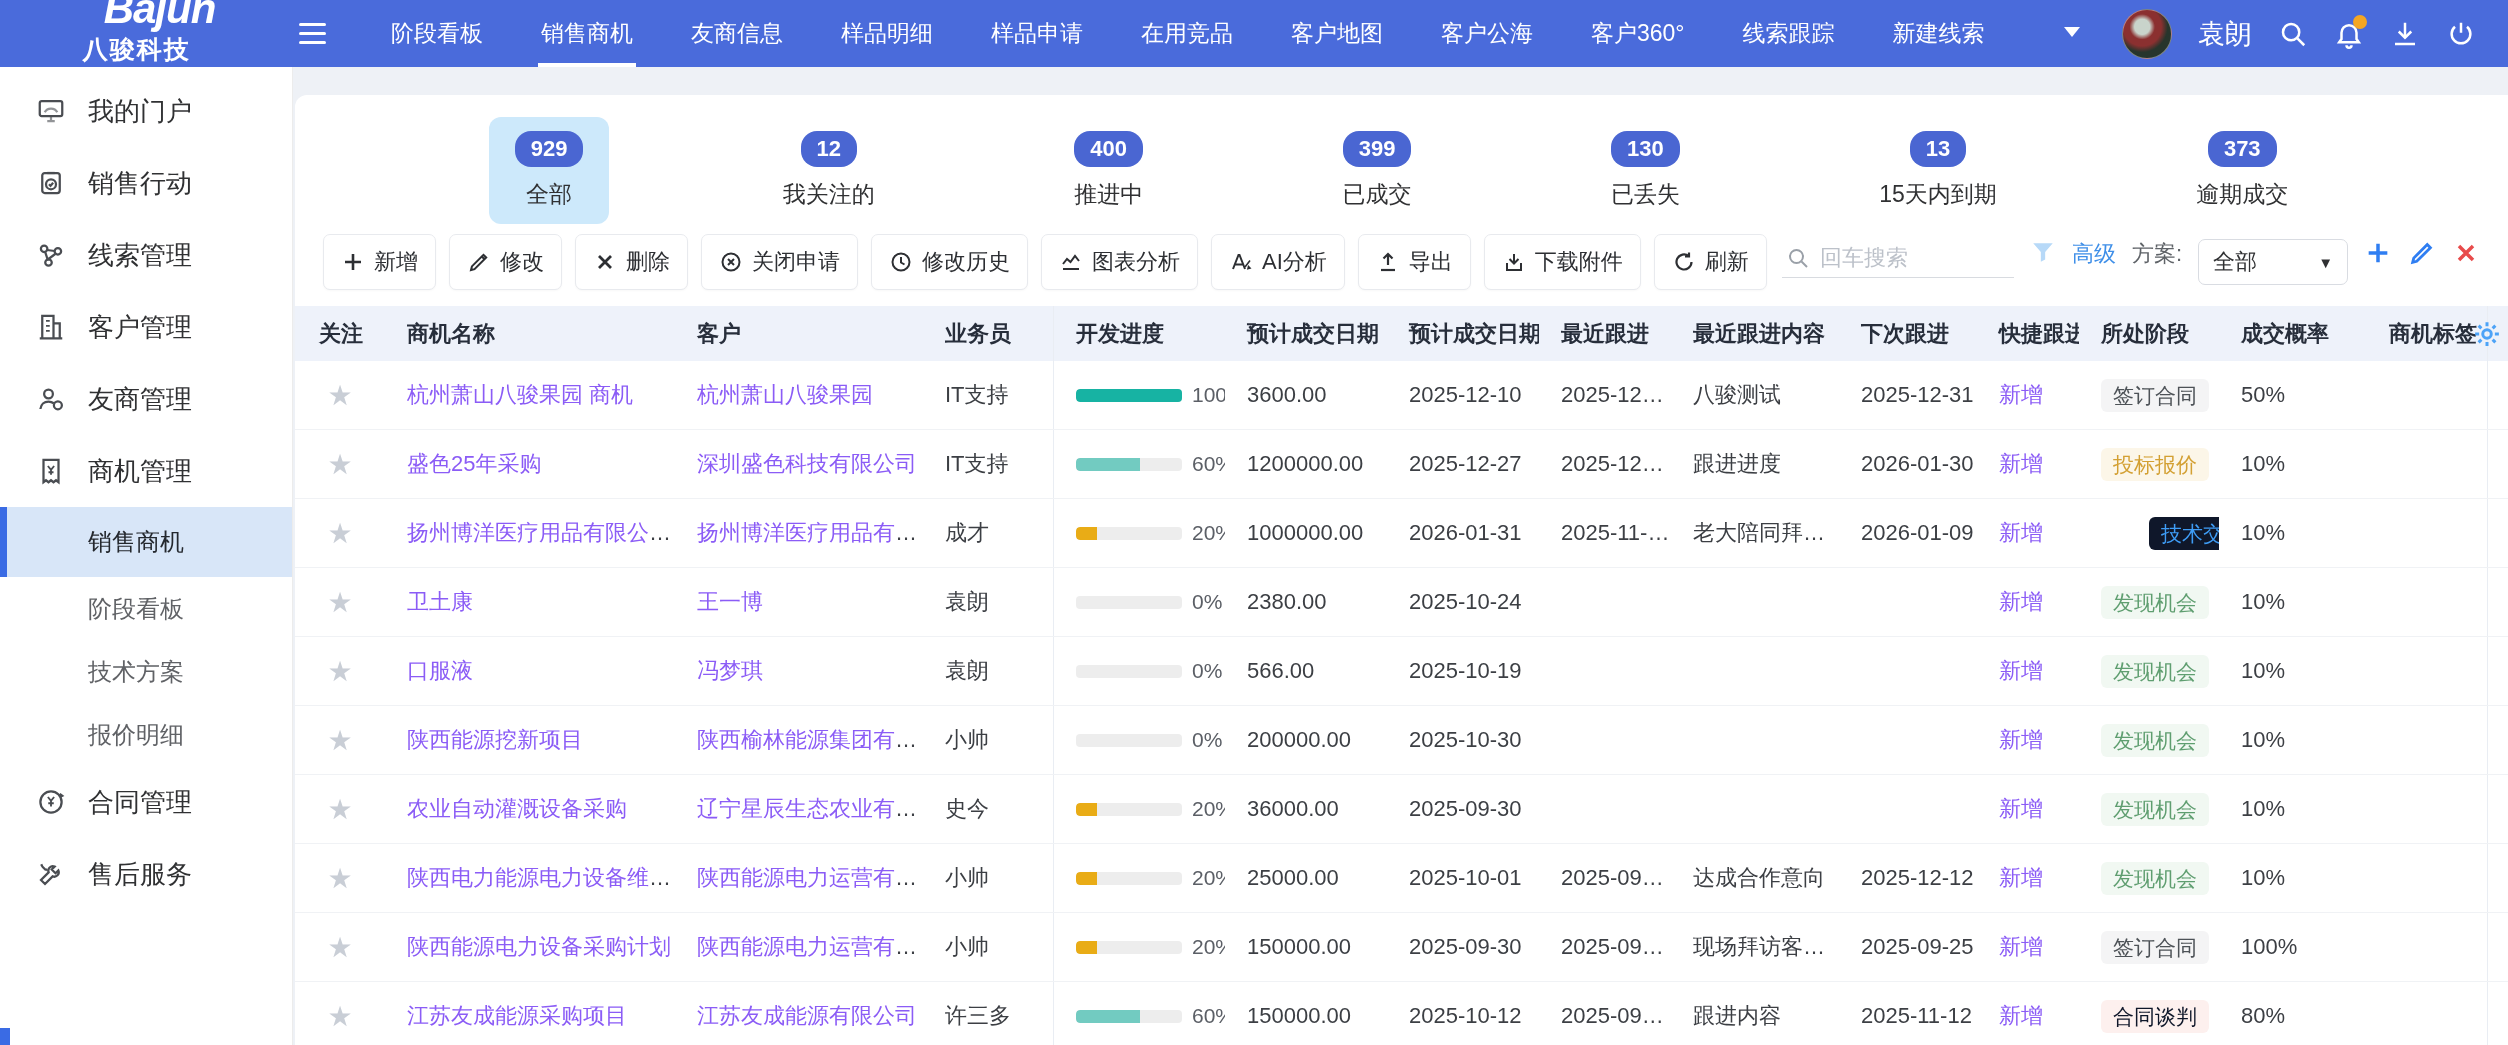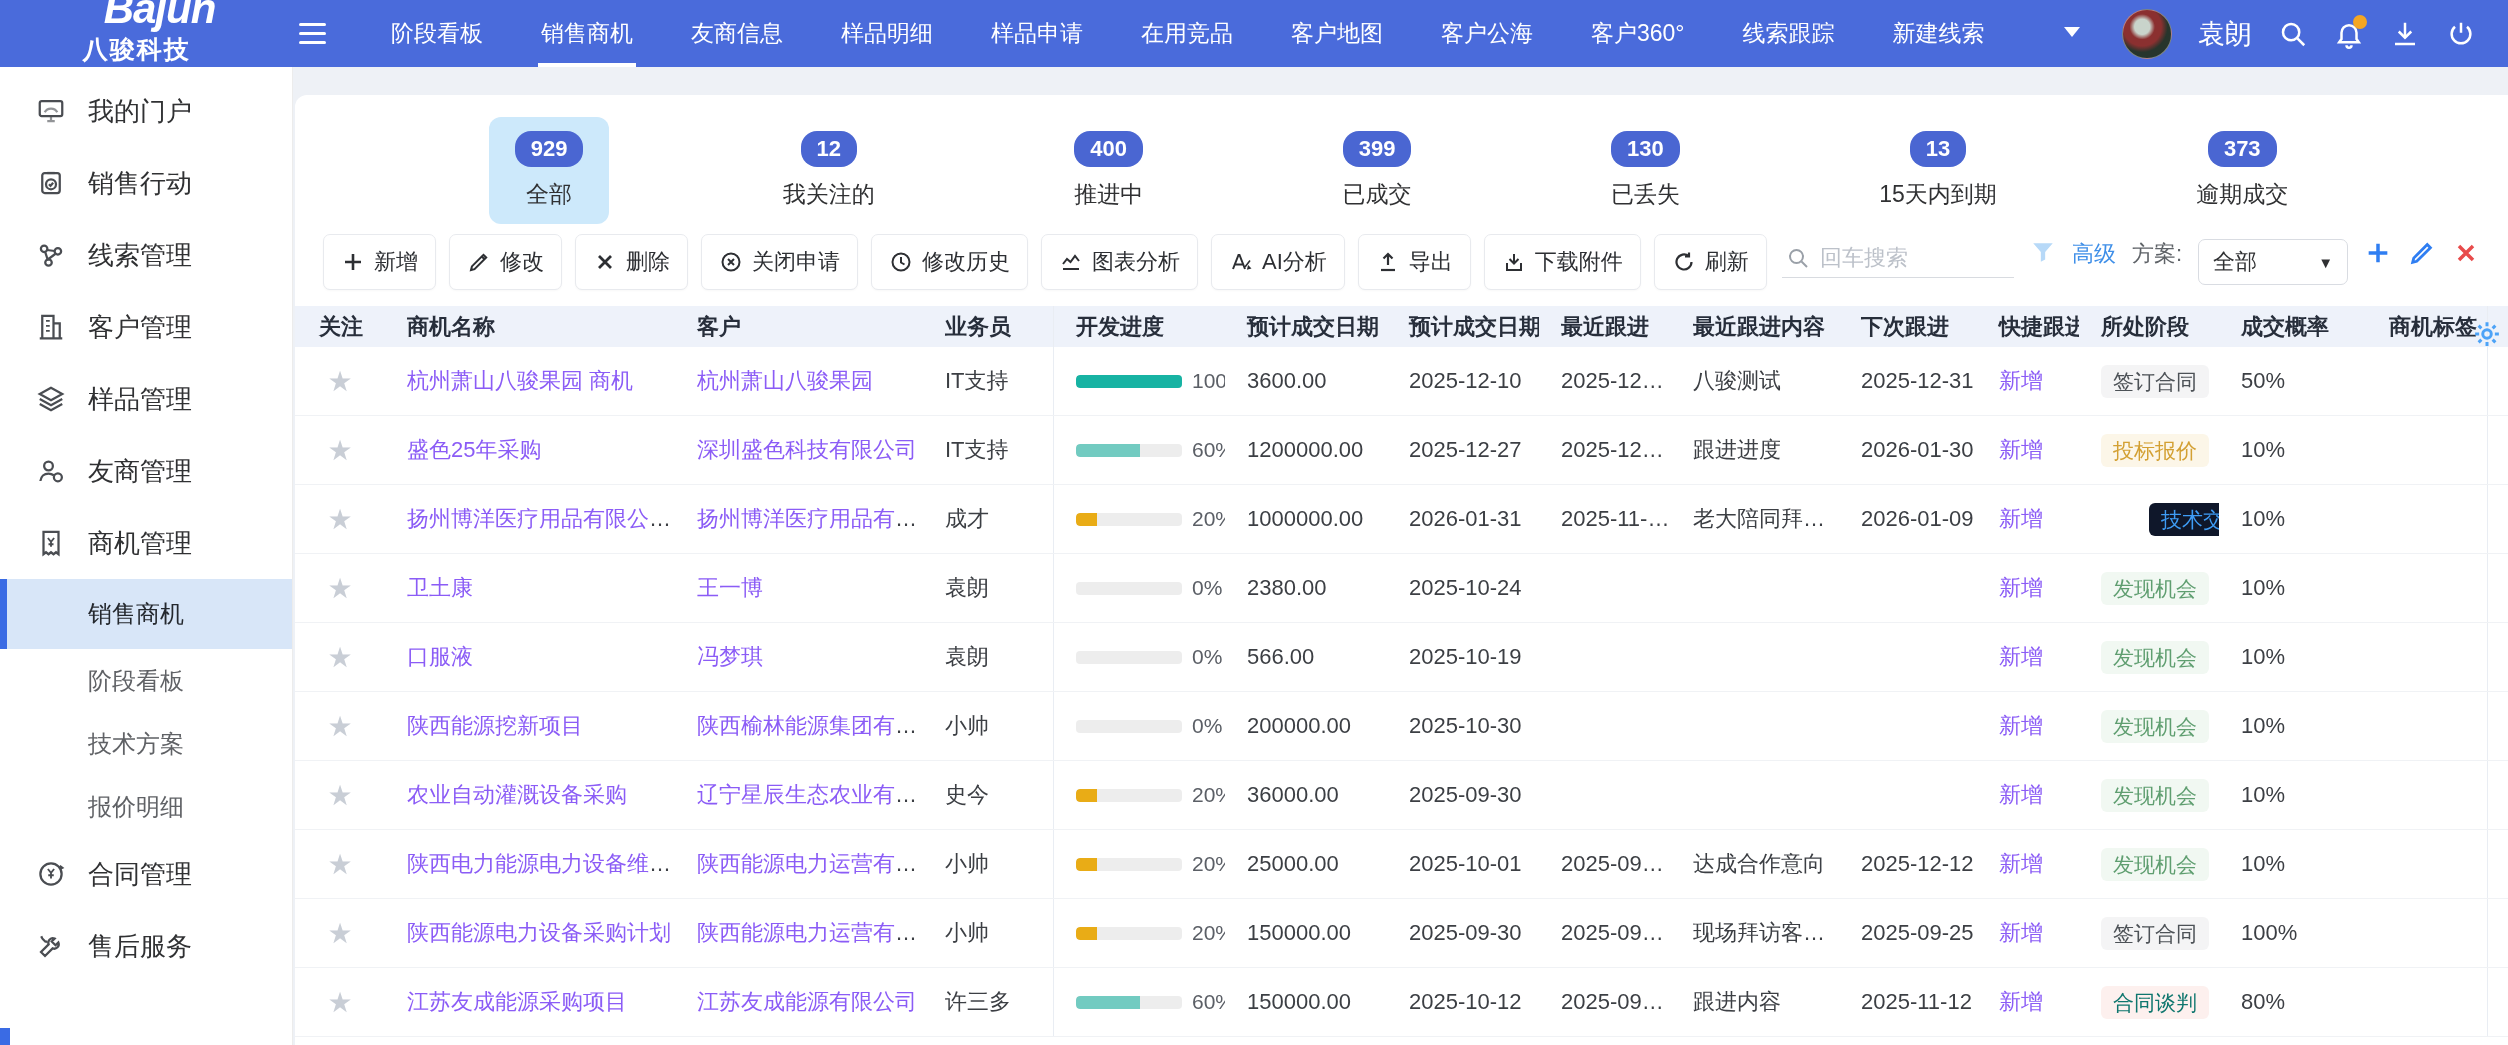--- a/index.html
+++ b/index.html
@@ -60,21 +60,21 @@
   .adv-link { color:#3f8fe8; font-size:22px; cursor:pointer; }
   .scheme-label { font-size:22px; color:#5f6368; }
   .scheme-select { width:150px; height:46px; border:1px solid #d9dce2; border-radius:7px; display:flex; align-items:center; justify-content:space-between; padding:0 14px; font-size:22px; color:#303133; cursor:pointer; background:#fff; }
   .scheme-caret { font-size:15px; color:#303133; }
   .mini-action { width:28px; height:28px; cursor:pointer; }
   .mini-action svg { width:100%; height:100%; }
 
   
   .table-wrap { margin-top:16px; position:relative; }
   .tr-grid { display:grid; grid-template-columns:90px 290px 248px 130px 172px 162px 152px 132px 168px 138px 102px 140px 148px 120px 23px; align-items:center; }
-  .thead { background:#eef2fa; height:41px; position:relative; }
+  .thead { background:#eef2fa; height:55px; position:relative; }
   .th { font-size:22px; font-weight:bold; color:#272e3b; padding-left:22px; white-space:nowrap; overflow:hidden; }
   .th.star-h { padding-left:24px; }
   .tr { height:69px; border-bottom:1px solid #f0f2f5; background:#fff; }
   .td { font-size:22px; color:#3c3f44; padding-left:22px; white-space:nowrap; overflow:hidden; text-overflow:ellipsis; }
   .star-cell { text-align:center; padding-left:0; }
   .star { color:#c9ced6; font-size:28px; cursor:pointer; }
   .link { color:#8b5cf6; text-decoration:none; cursor:pointer; }
   .col-border { border-left:1px solid #e9edf3; height:100%; display:flex; align-items:center; }
   .gear-col { border-left:1px solid #e9edf3; height:100%; }
   .progress-cell { gap:10px; }
@@ -205,28 +205,20 @@
       </div>
       <div class="side-item">
         <span class="s-icon"><svg viewBox="0 0 24 24" fill="none" stroke="currentColor" stroke-width="1.8">
             <path d="M5 21V3h9v18M14 9h5v12M3 21h18"></path>
             <path d="M8 7h3M8 11h3M8 15h3" stroke-width="1.4"></path>
           </svg></span>
         <span>客户管理</span>
       </div>
       <div class="side-item">
         <span class="s-icon"><svg viewBox="0 0 24 24" fill="none" stroke="currentColor" stroke-width="1.8">
-            <path d="M12 3 3 8l9 5 9-5z"></path>
-            <path d="m3 12 9 5 9-5"></path>
-            <path d="m3 16 9 5 9-5"></path>
-          </svg></span>
-        <span>样品管理</span>
-      </div>
-      <div class="side-item">
-        <span class="s-icon"><svg viewBox="0 0 24 24" fill="none" stroke="currentColor" stroke-width="1.8">
             <circle cx="10" cy="8" r="3.5"></circle>
             <path d="M3.5 20c.4-3.6 3-6 6.5-6 1.6 0 3 .5 4.2 1.4"></path>
             <circle cx="17.5" cy="17" r="3.2"></circle>
           </svg></span>
         <span>友商管理</span>
       </div>
       <div class="side-item">
         <span class="s-icon"><svg viewBox="0 0 24 24" fill="none" stroke="currentColor" stroke-width="1.8">
             <path d="M6 3h12v18l-2-1.6-2 1.6-2-1.6L10 21l-2-1.6L6 21z"></path>
             <path d="m9.5 8 2.5 3 2.5-3M12 11v4M10 13h4" stroke-width="1.5"></path>
@@ -658,21 +650,21 @@
                 <div class="bar-fill" style="width: 60%; background: rgb(114, 203, 193);"></div>
               </div>
               <span class="pct">60%</span>
             </div>
             <div class="td"><span>150000.00</span></div>
             <div class="td"><span>2025-10-12</span></div>
             <div class="td"><span>2025-09-13</span></div>
             <div class="td"><span>跟进内容</span></div>
             <div class="td"><span>2025-11-12</span></div>
             <div class="td"><a class="link">新增</a></div>
-            <div class="td"><span class="badge" style="background: rgb(253, 240, 238); color: #0f766e;">合同谈判</span></div>
+            <div class="td"><span class="badge" style="background: rgb(253, 240, 238); color: #0f172a;">合同谈判</span></div>
             <div class="td"><span>80%</span></div>
             <div class="td"><span></span></div>
             <div class="gear-col"></div>
           </div>
         </div>
     </div>
 
   </div>
 </div>
 

